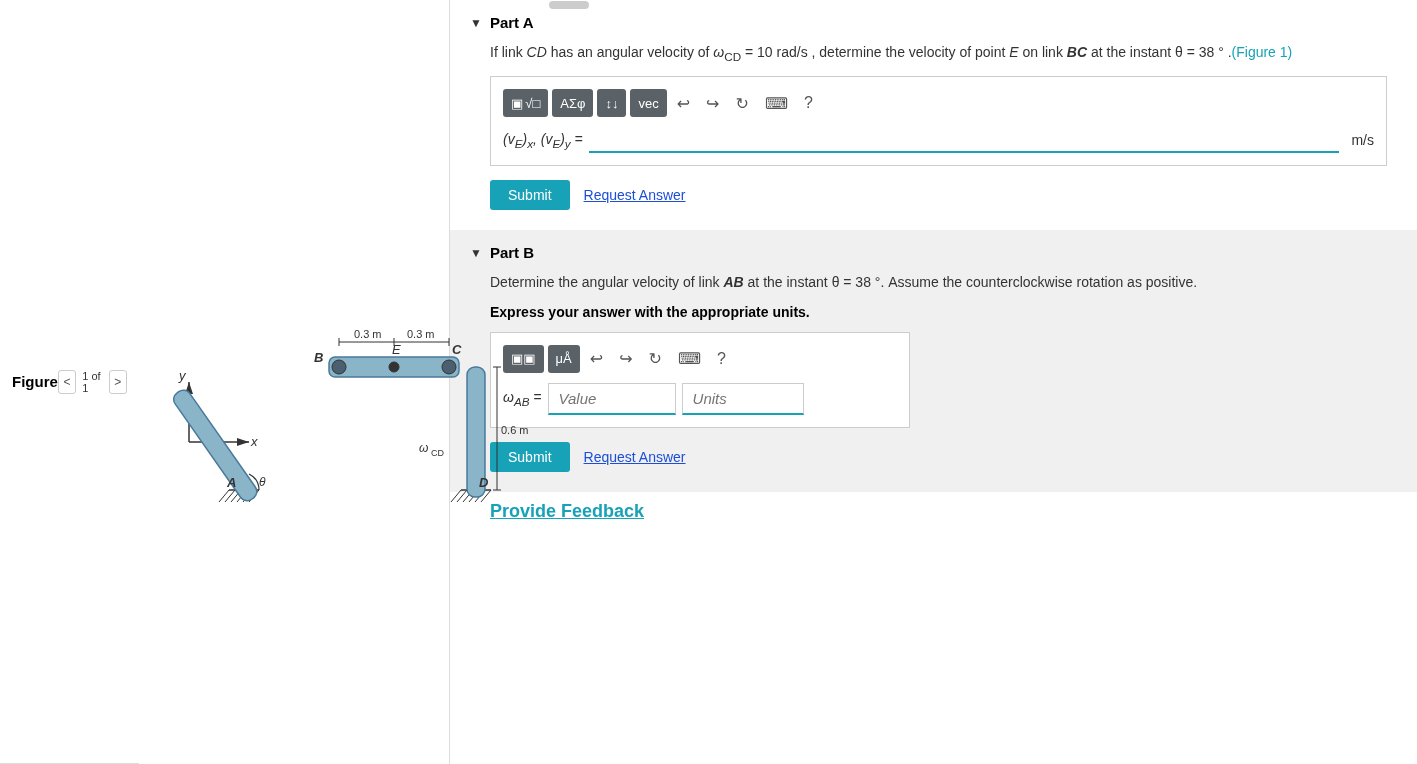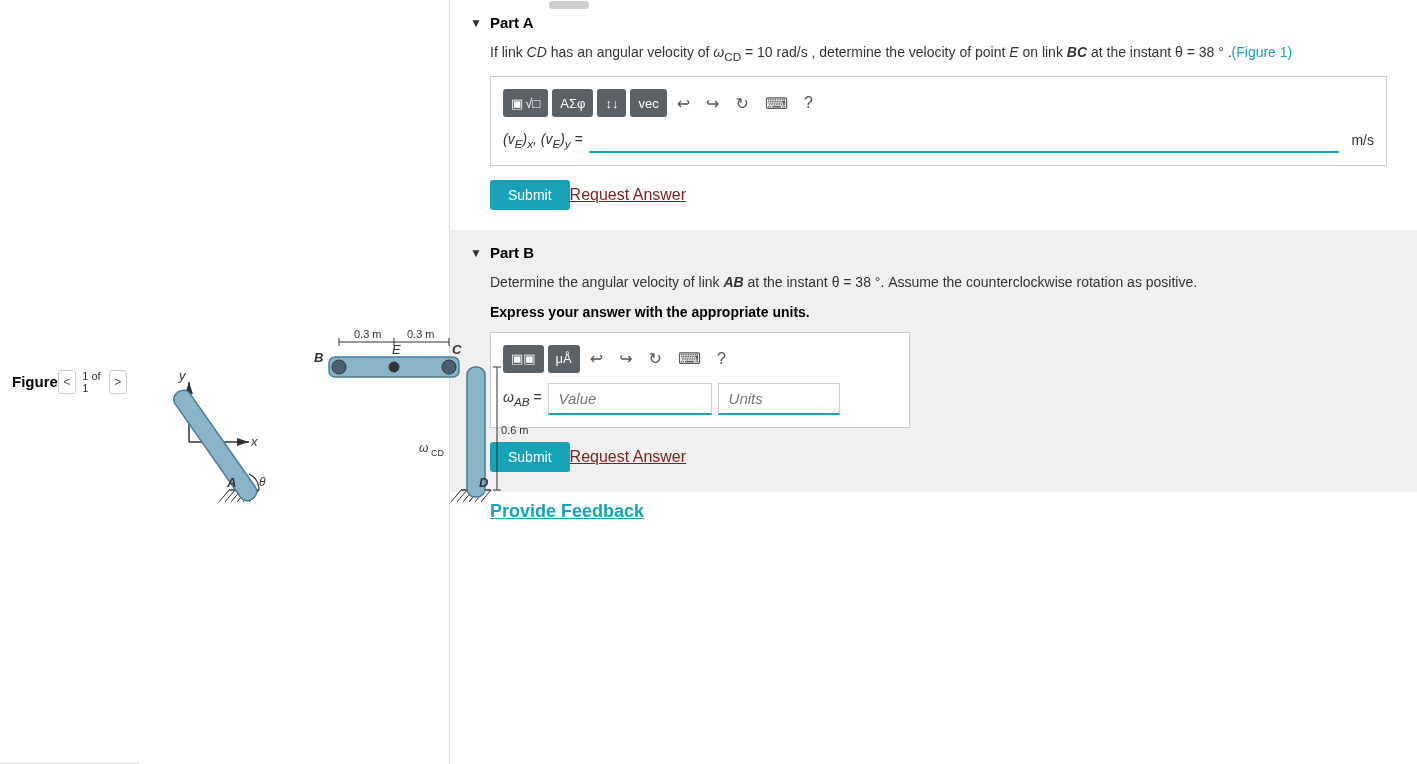--- a/index.html
+++ b/index.html
@@ -168,21 +168,21 @@
     .answer-input {
       flex: 1;
       border: none;
       border-bottom: 2px solid #17a2b8;
       outline: none;
       font-size: 14px;
       padding: 4px 6px;
       background: transparent;
     }
     .answer-input-value {
-      width: 164px;
+      width: 128px;
       border: 1px solid #ccc;
       border-bottom: 2px solid #17a2b8;
       outline: none;
       font-size: 15px;
       padding: 6px 10px;
       background: transparent;
       color: #aaa;
       font-style: italic;
     }
     .answer-input-units {
@@ -198,35 +198,36 @@
     }
     .unit-label {
       font-size: 14px;
       color: #333;
       margin-left: 6px;
     }
 
     .actions {
       display: flex;
       align-items: center;
+      gap: 14px;
     }
     .submit-btn {
       background: #17a2b8;
       color: #fff;
       border: none;
       padding: 7px 18px;
       font-size: 14px;
       cursor: pointer;
       border-radius: 3px;
     }
     .request-link {
-      color: #7f1d1d;
+      color: #1d4ed8;
       text-decoration: underline;
       cursor: pointer;
-      font-size: 16px;
+      font-size: 14px;
       background: none;
       border: none;
     }
 
     .feedback-link {
       color: #17a2b8;
       text-decoration: underline;
       cursor: pointer;
       font-size: 18px;
       background: none;

